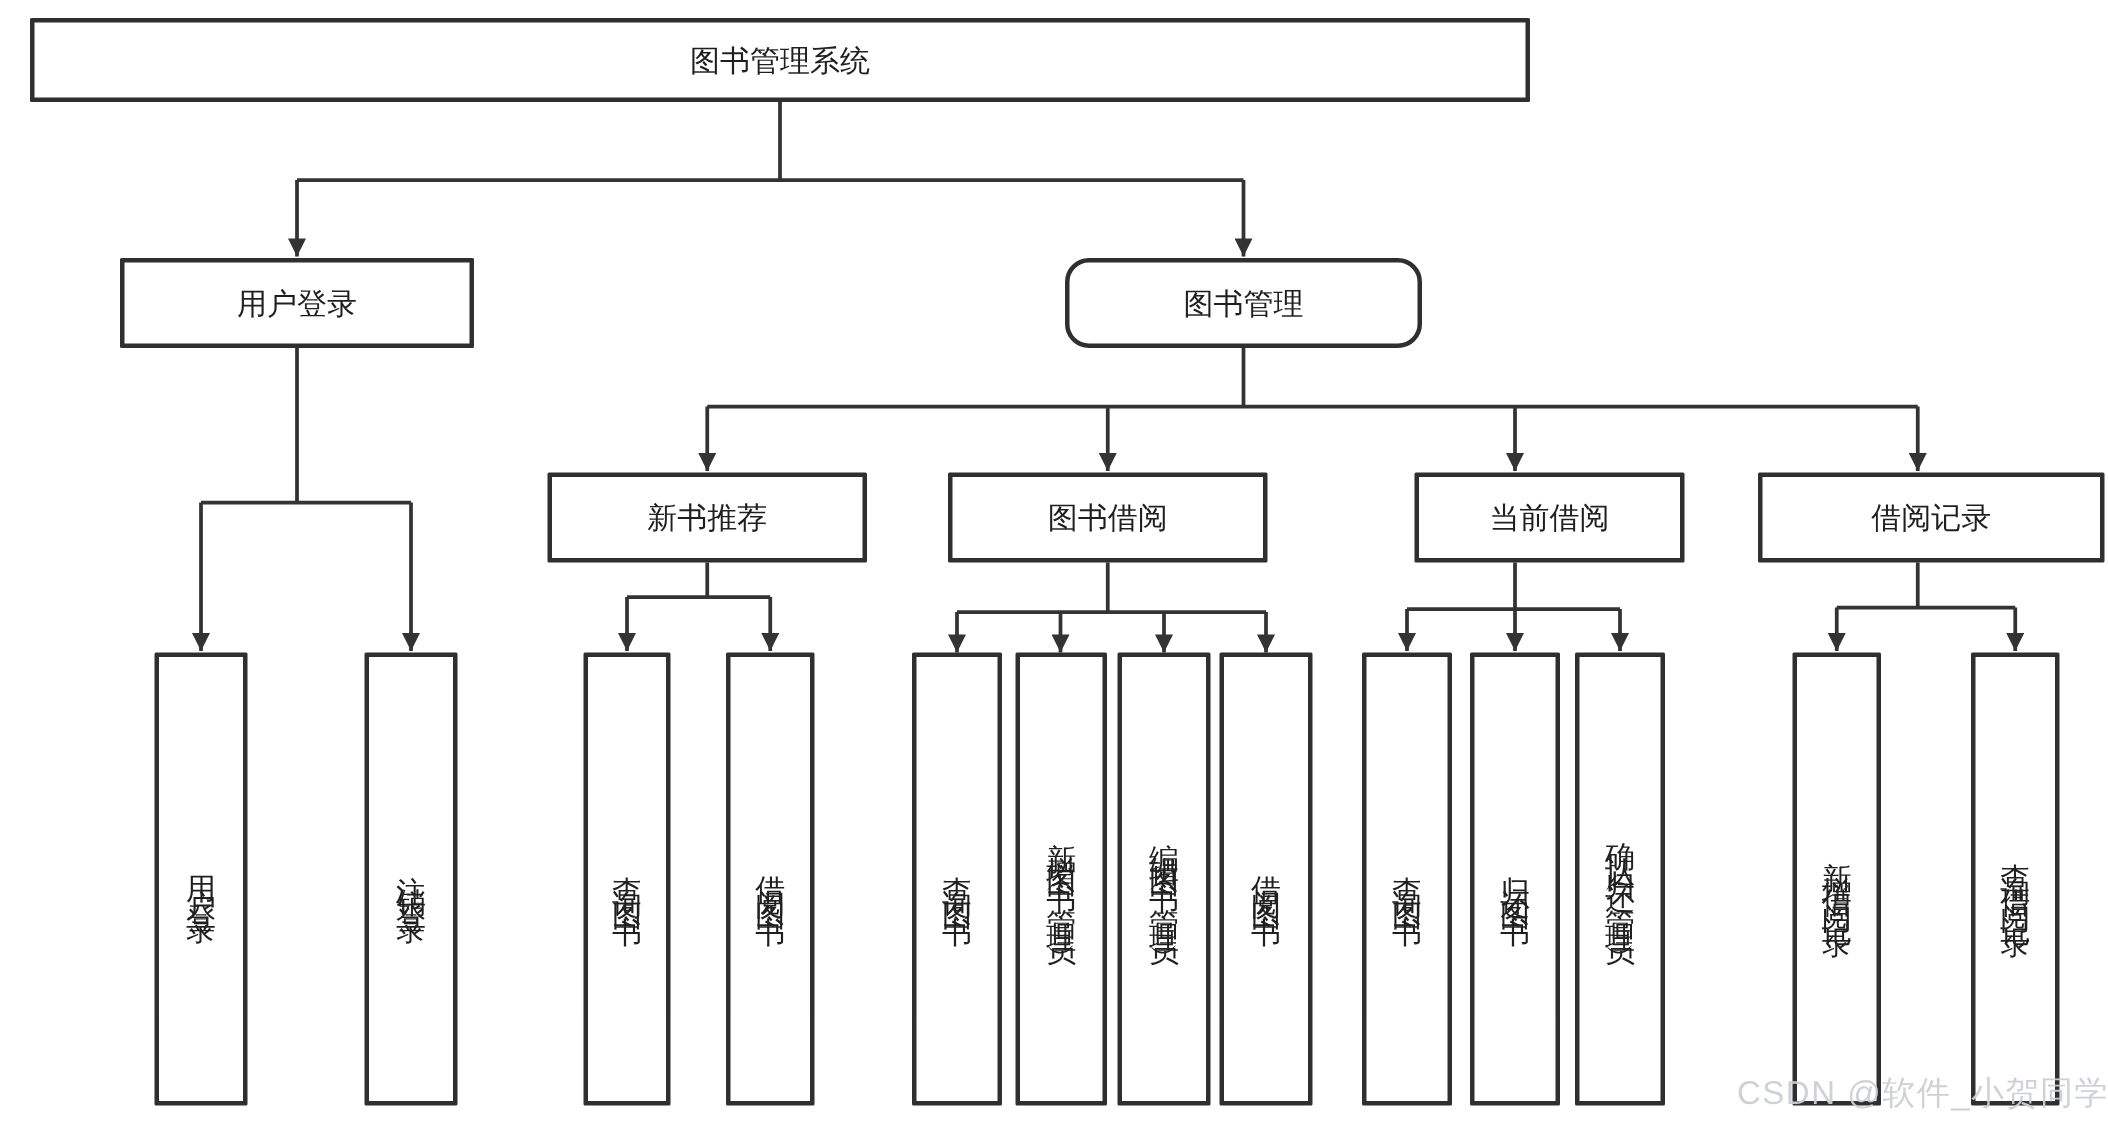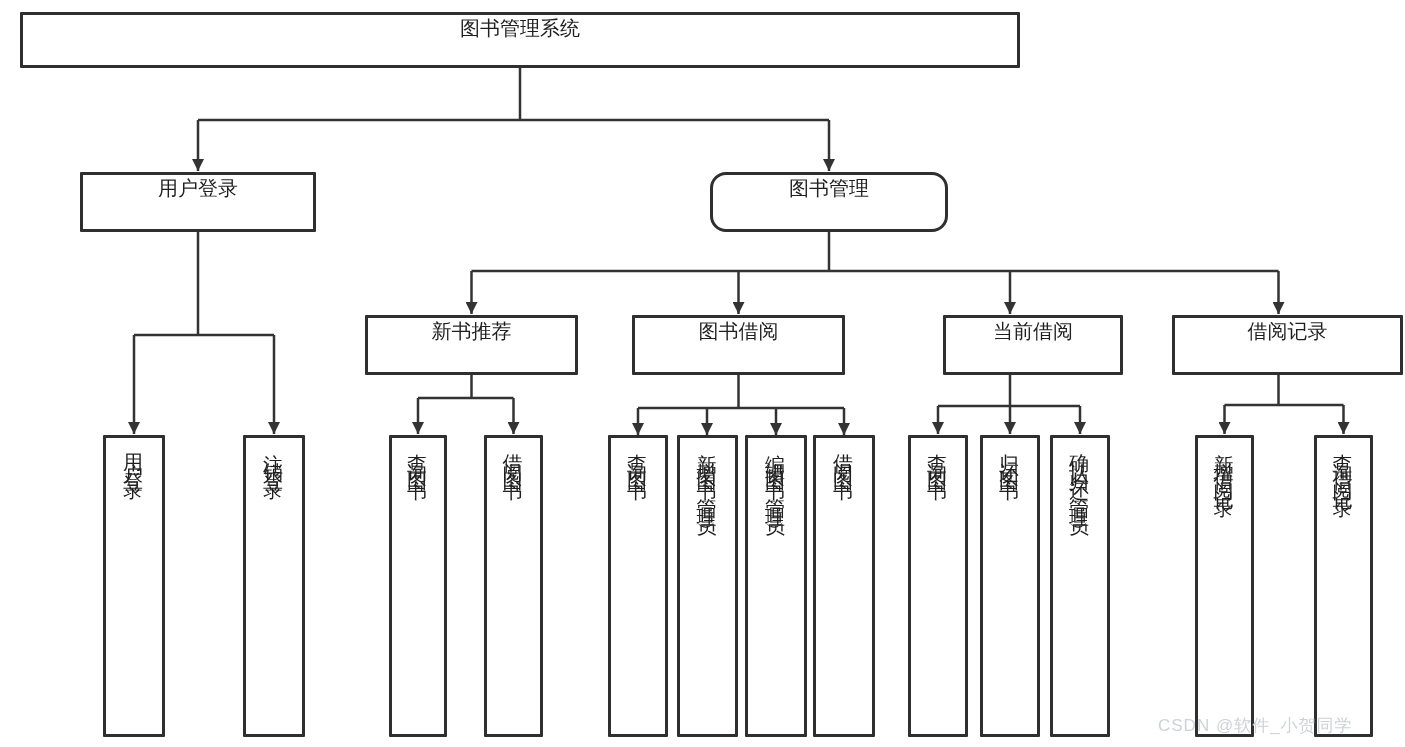--- a/index.html
+++ b/index.html
@@ -10,21 +10,21 @@
     background: #ffffff;
     font-family: "Liberation Sans", sans-serif;
     overflow: hidden;
   }
   .node {
     position: absolute;
     box-sizing: border-box;
     border: 3px solid #2f2f2f;
     background: #ffffff;
     display: flex;
-    align-items: flex-start;
+    align-items: center;
     justify-content: center;
     color: #1f1f1f;
     font-size: 20px;
     border-radius: 1px;
   }
   .node .label { white-space: nowrap; }
   .leaf .label {
     writing-mode: vertical-rl;
     text-orientation: mixed;
     letter-spacing: 9px;
@@ -35,21 +35,21 @@
     left: 0; top: 0;
     width: 1405px; height: 747px;
     z-index: 1;
   }
   .node { z-index: 2; }
   .watermark {
     position: absolute;
     left: 1158px;
     top: 714px;
     z-index: 5;
-    font-size: 17px;
+    font-size: 22px;
     color: rgba(203, 208, 213, 0.95);
     letter-spacing: 1px;
     white-space: nowrap;
   }
 </style>
 </head>
 <body>
 
 <div class="canvas">
 

